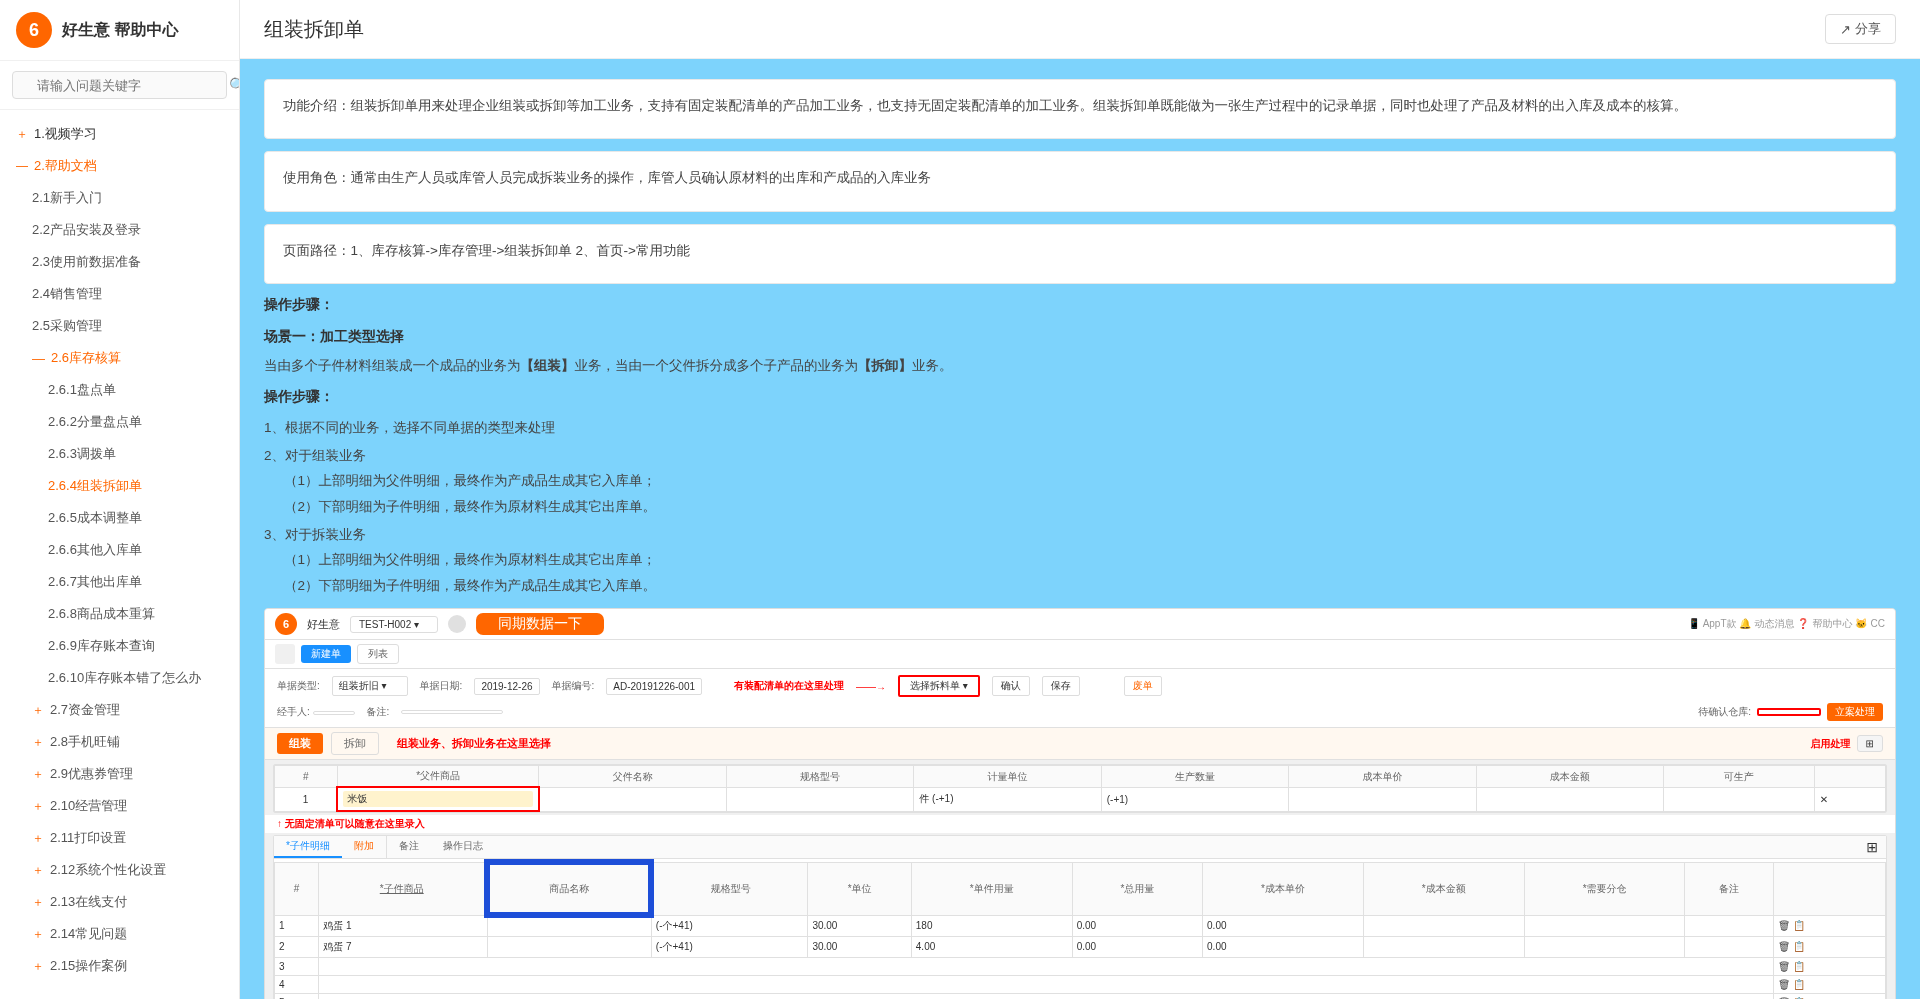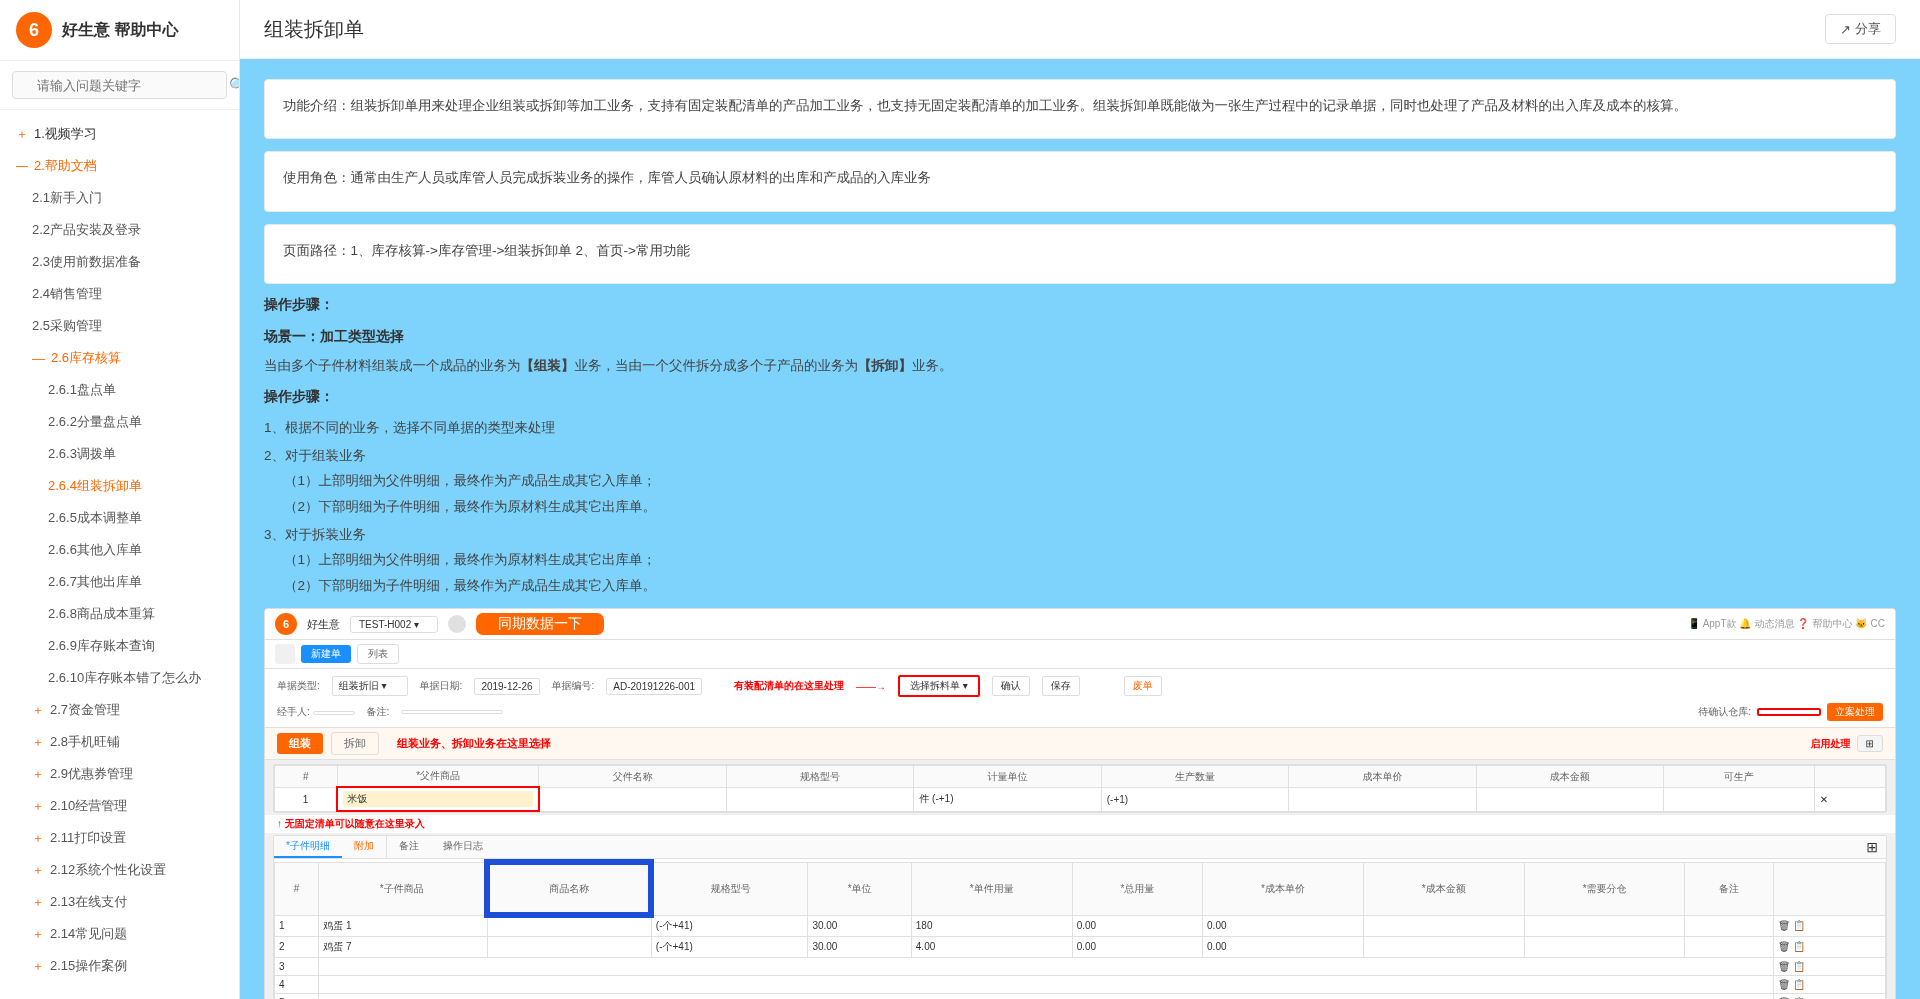--- a/index.html
+++ b/index.html
@@ -442,21 +442,21 @@
           <div style="padding:3px 12px;font-size:10px;color:#1890ff;border-bottom:2px solid #1890ff;cursor:pointer;">*子件明细</div>
           <div style="padding:3px 12px;font-size:10px;color:#f60;cursor:pointer;border-right:1px solid #e0e0e0;">附加</div>
           <div style="padding:3px 12px;font-size:10px;color:#666;cursor:pointer;">备注</div>
           <div style="padding:3px 12px;font-size:10px;color:#666;cursor:pointer;">操作日志</div>
           <div style="margin-left:auto;padding:3px 8px;">⊞</div>
         </div>
         <table style="width:100%;border-collapse:collapse;font-size:10px;">
           <thead>
             <tr>
               <th style="background:#fafafa;border:1px solid #e0e0e0;padding:3px 4px;color:#666;font-weight:normal;">#</th>
-              <th style="background:#fafafa;border:1px solid #e0e0e0;padding:3px 4px;color:#666;font-weight:normal;">*子件商品</th>
+              <th style="background:#fafafa;border:1px solid #e0e0e0;padding:3px 4px;color:#666;font-weight:normal;text-decoration:underline;">*子件商品</th>
               <th style="background:#fafafa;border:6px solid #1d4ed8;padding:13px 4px;color:#666;font-weight:normal;">商品名称</th>
               <th style="background:#fafafa;border:1px solid #e0e0e0;padding:3px 4px;color:#666;font-weight:normal;">规格型号</th>
               <th style="background:#fafafa;border:1px solid #e0e0e0;padding:19px 4px;color:#666;font-weight:normal;">*单位</th>
               <th style="background:#fafafa;border:1px solid #e0e0e0;padding:3px 4px;color:#666;font-weight:normal;">*单件用量</th>
               <th style="background:#fafafa;border:1px solid #e0e0e0;padding:3px 4px;color:#666;font-weight:normal;">*总用量</th>
               <th style="background:#fafafa;border:1px solid #e0e0e0;padding:3px 4px;color:#666;font-weight:normal;">*成本单价</th>
               <th style="background:#fafafa;border:1px solid #e0e0e0;padding:3px 4px;color:#666;font-weight:normal;">*成本金额</th>
               <th style="background:#fafafa;border:1px solid #e0e0e0;padding:3px 4px;color:#666;font-weight:normal;">*需要分仓</th>
               <th style="background:#fafafa;border:1px solid #e0e0e0;padding:3px 4px;color:#666;font-weight:normal;">备注</th>
               <th style="background:#fafafa;border:1px solid #e0e0e0;padding:3px 4px;color:#666;font-weight:normal;"></th>

